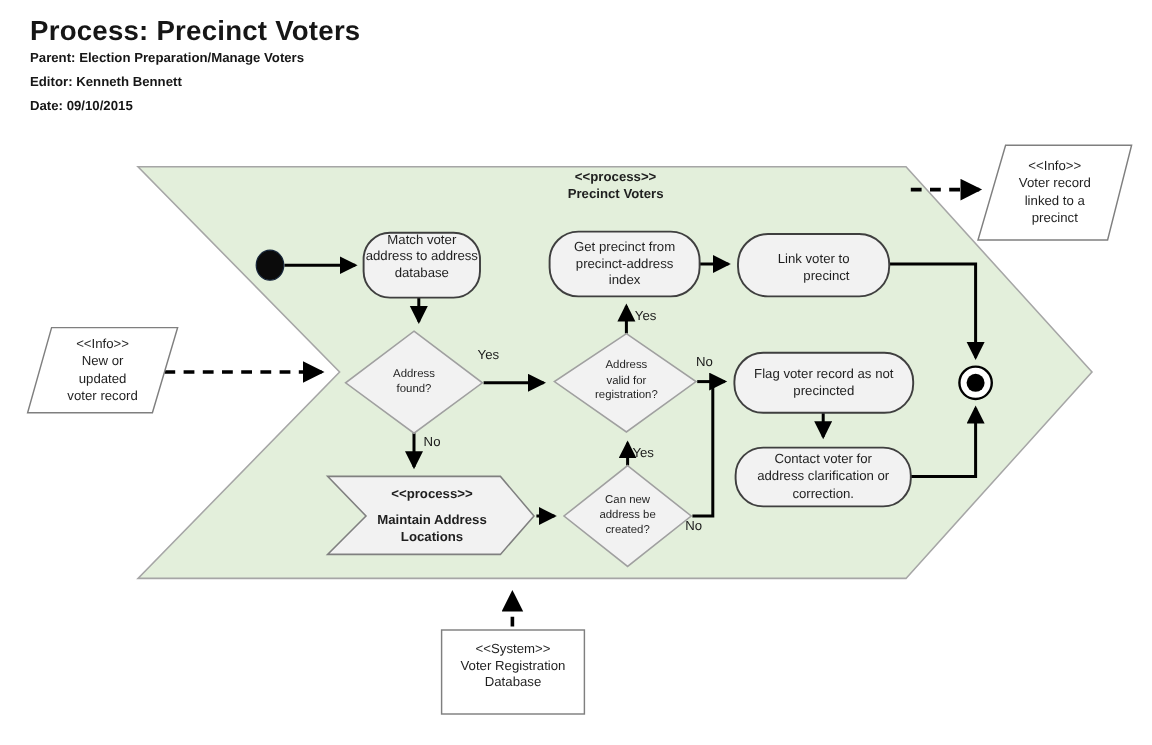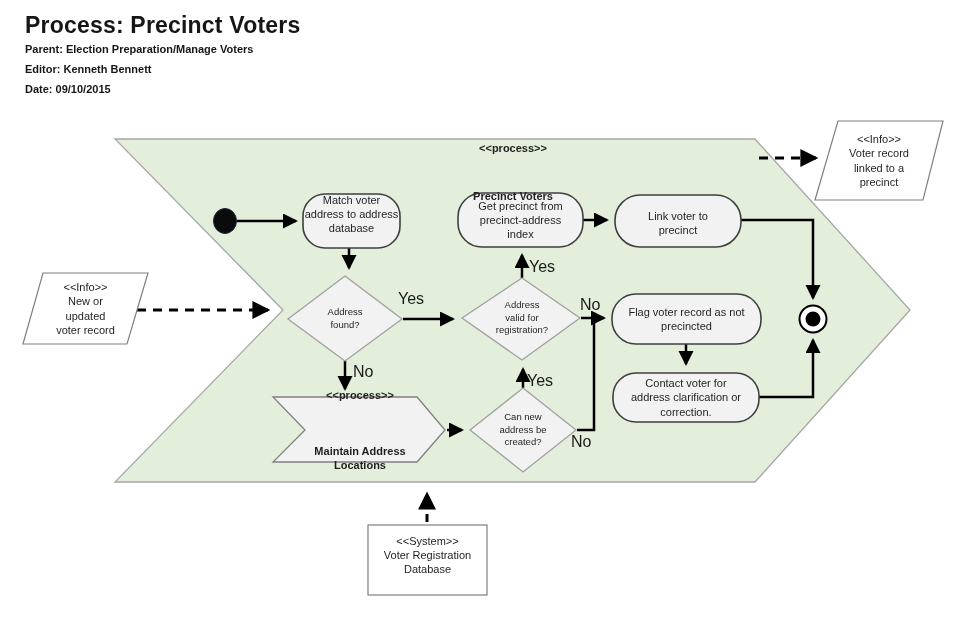--- a/index.html
+++ b/index.html
@@ -9,23 +9,23 @@
   }
   .hdr{position:absolute;left:25px;top:12px;}
   .hdr .title{font-size:23px;font-weight:bold;color:#161616;letter-spacing:0.2px;}
   .hdr .meta{font-size:11px;font-weight:bold;color:#161616;line-height:19px;margin-top:1px;}
   svg{position:absolute;left:0;top:0;}
   .lbl{
     position:absolute;display:flex;flex-direction:column;align-items:center;justify-content:center;
     text-align:center;font-size:11px;line-height:1.3;color:#1f1f1f;white-space:pre-line;pointer-events:none;
   }
   .lbl.small{font-size:9.5px;line-height:1.32;}
-  .lbl.bold{font-weight:bold;gap:34px;}
+  .lbl.bold{font-weight:bold;}
   .stype{font-weight:bold;}
-  .edge-lbl{position:absolute;font-size:16px;color:#1a1a1a;pointer-events:none;}
+  .edge-lbl{position:absolute;font-size:11px;color:#1a1a1a;pointer-events:none;}
   .gap8{margin-top:8px;}
 </style>
 </head>
 <body>
 
 <div class="canvas">
 
   <div class="hdr">
     <div class="title">Process: Precinct Voters</div>
     <div class="meta">Parent: Election Preparation/Manage Voters</div>
@@ -85,21 +85,21 @@
     <div>&lt;&lt;process&gt;&gt;</div>
     <div>Precinct Voters</div>
   </div>
 
   <div class="lbl" style="left:301px;top:194px;width:101px;height:40px;">Match voter
 address to address
 database</div>
   <div class="lbl" style="left:458px;top:193px;width:125px;height:54px;">Get precinct from
 precinct-address
 index</div>
-  <div class="lbl" style="left:615px;top:195px;width:126px;height:56px;">Link voter to
+  <div class="lbl" style="left:615px;top:195px;width:126px;height:56px;text-align:right;">Link voter to
 precinct</div>
   <div class="lbl" style="left:612px;top:294px;width:149px;height:50px;">Flag voter record as not
 precincted</div>
   <div class="lbl" style="left:613px;top:373px;width:146px;height:49px;">Contact voter for
 address clarification or
 correction.</div>
 
   <div class="lbl small" style="left:303px;top:281px;width:84px;height:76px;">Address
 found?</div>
   <div class="lbl small" style="left:471px;top:283px;width:102px;height:70px;">Address

